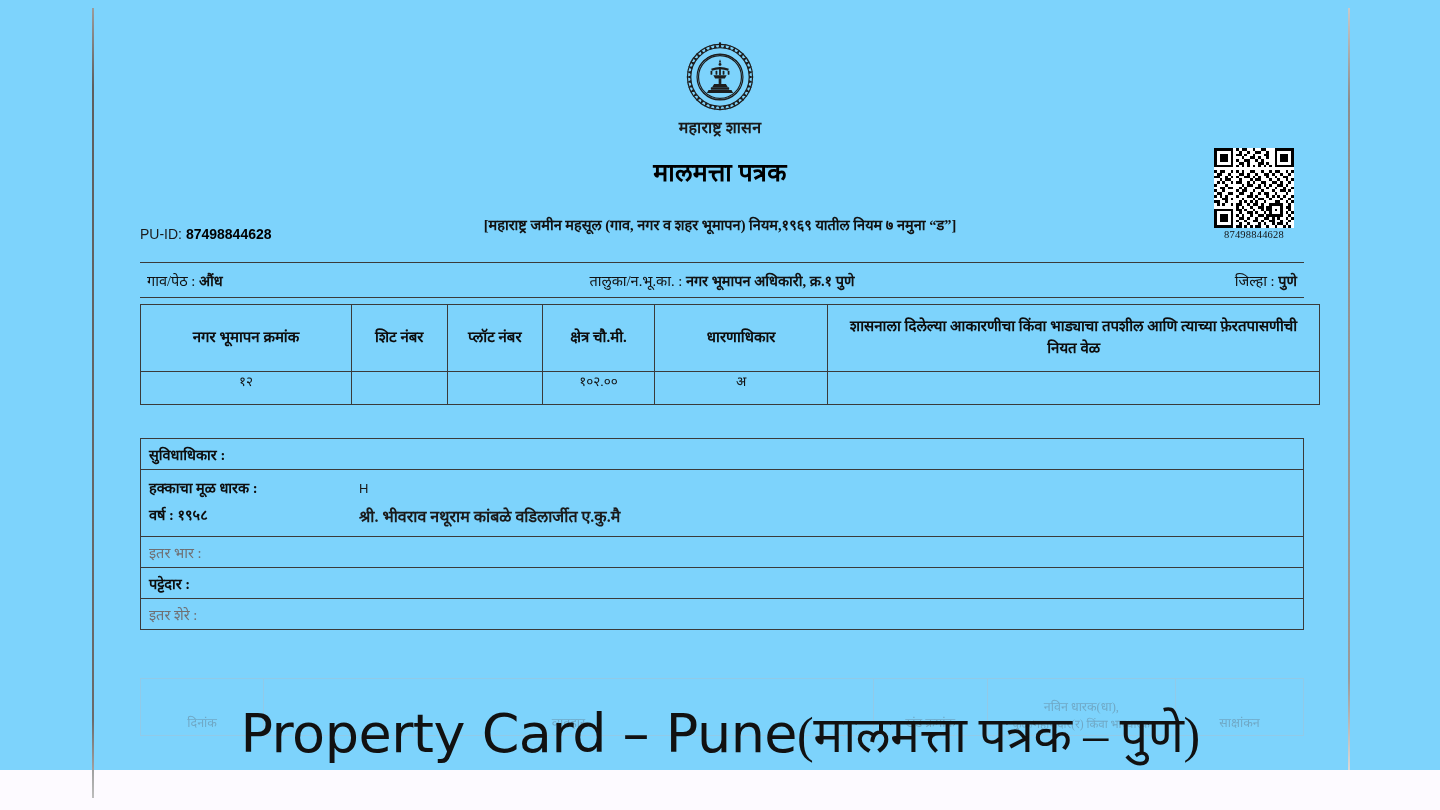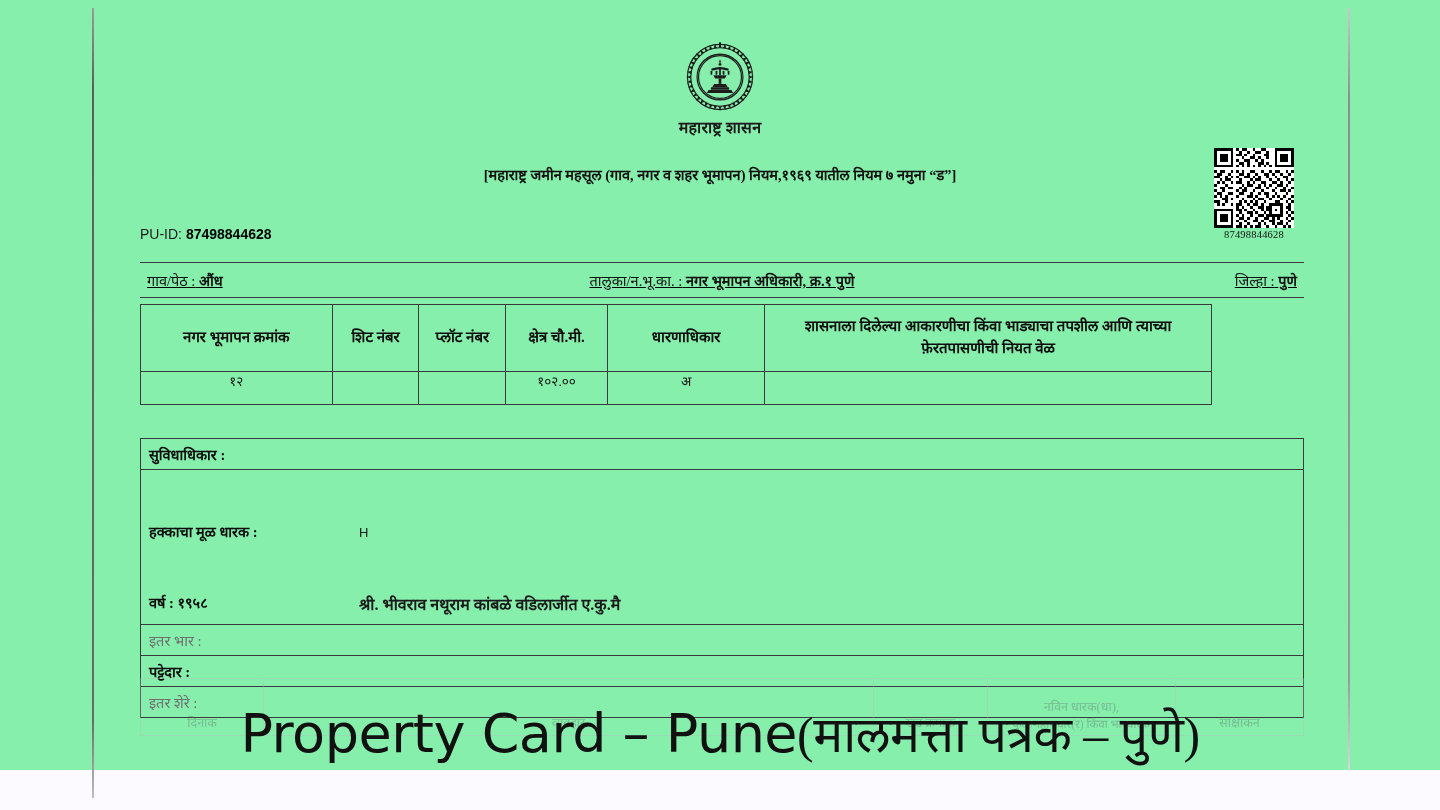--- a/index.html
+++ b/index.html
@@ -13,21 +13,21 @@
     background: #ffffff;
     font-family: "Liberation Sans", "DejaVu Sans", sans-serif;
     overflow: hidden;
     position: relative;
   }
 
   
   #slide {
     position: absolute;
     inset: 0;
-    background: #86efac;
+    background: #7dd3fc;
   }
   #tint-bottom {
     position: absolute;
     left: 0; right: 0;
     top: 770px;
     height: 40px;
     background: #fdfaff;
   }
   #page-left-rule {
     position: absolute;
@@ -139,21 +139,20 @@
     border: 1.3px solid #3a3a3a;
     padding: 0;
     vertical-align: middle;
   }
 
   
   #loc-table {
     left: 40px;
     top: 262px;
     width: 1164px;
-    text-decoration: underline;
   }
   #loc-table td {
     height: 34px;
     font-size: 14.5px;
     color: #111;
     padding: 0 7px;
     border-left: none;
     border-right: none;
     border-top: 1.3px solid #3a3a3a;
     border-bottom: 1.3px solid #3a3a3a;
@@ -161,21 +160,21 @@
   .loc-l { text-align: left; }
   .loc-c { text-align: center; }
   .loc-r { text-align: right; }
   .lbl { font-weight: 400; }
   .val { font-weight: 700; }
 
   
   #survey-table {
     left: 40px;
     top: 304px;
-    width: 1072px;
+    width: 1180px;
   }
   #survey-table th {
     height: 62px;
     font-size: 15px;
     font-weight: 700;
     color: #0d0d0d;
     text-align: center;
     line-height: 1.45;
     padding: 2px 6px;
   }
@@ -207,21 +206,20 @@
   }
   .rt-label-faint {
     font-weight: 400;
     color: #6f6f72;
     white-space: nowrap;
   }
   .rt-row-h { height: 20px; margin-top: 36px; }
   .holder-grid {
     display: flex;
     align-items: flex-start;
-    margin-top: 44px;
   }
   .holder-col-a { width: 210px; flex: none; }
   .holder-col-b { flex: 1; }
   .holder-line { line-height: 1.85; }
   .holder-value {
     font-weight: 700;
     color: #1a1a1a;
     font-size: 16px;
   }
   .holder-code {
@@ -357,20 +355,21 @@
           <path d="M42 59.4 h16 l2.6 4.6 h-21.2 z"></path>
           <rect x="37.6" y="64" width="24.8" height="3.2" rx="0.8"></rect>
           <path d="M34.5 67.4 h31 l2.2 4.2 h-35.4 z"></path>
         </g>
         <g fill="none" stroke="#1d1d1d" stroke-width="1.1">
           <path d="M22 36 a32 32 0 0 1 56 0"></path>
           <path d="M22 64 a32 32 0 0 0 56 0"></path>
         </g>
       </svg>
       <div class="gov-line">महाराष्ट्र शासन</div>
+      <div class="doc-title">मालमत्ता पत्रक</div>
       <div class="doc-subtitle">[महाराष्ट्र जमीन महसूल (गाव, नगर व शहर भूमापन) नियम,१९६९ यातील नियम ७ नमुना “ड”]</div>
     </div>
 
     <div class="pu-id">
       <span>PU-ID:</span>
       <span class="pu-val">87498844628</span>
     </div>
 
     <div class="qr-wrap">
       <svg class="qr-img" viewBox="0 0 29 29" shape-rendering="crispEdges" aria-hidden="true">

